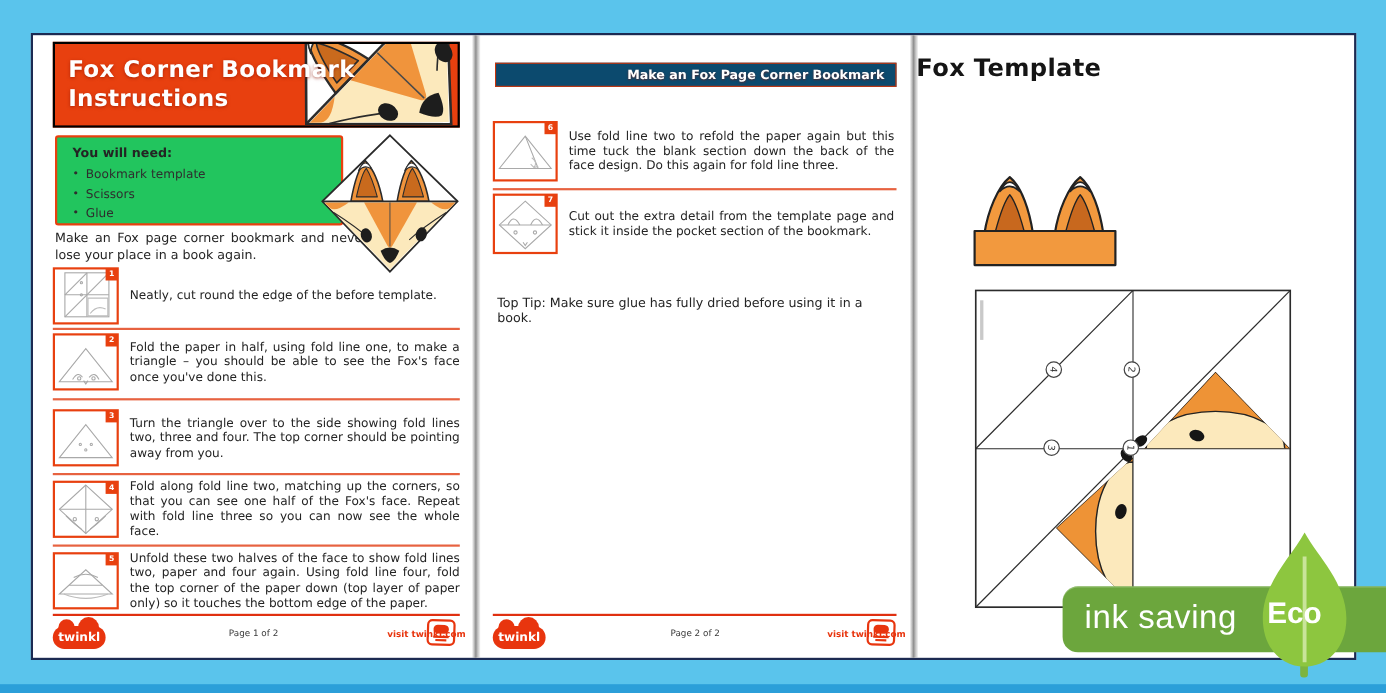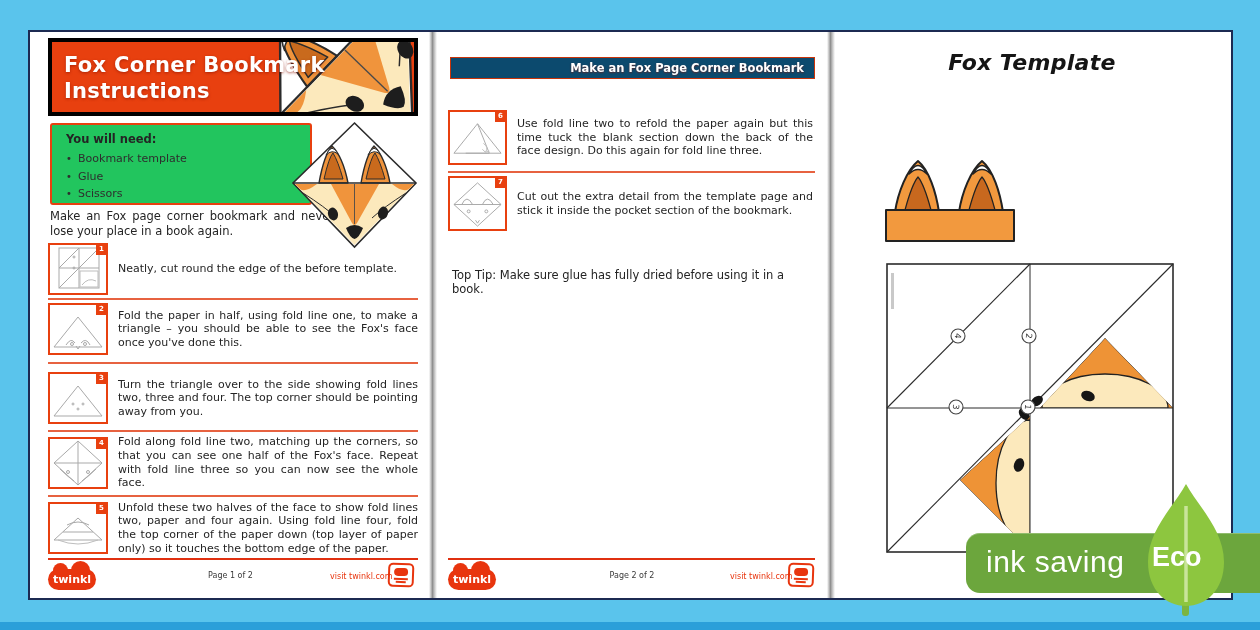--- a/index.html
+++ b/index.html
@@ -10,21 +10,21 @@
            background:#fff; border:2px solid #1C2A52; }
   .seam { position:absolute; top:0; height:100%; width:8px; z-index:4;
           background:linear-gradient(90deg, rgba(255,255,255,0), #8d8d8d 45%, #b5b5b5 60%, rgba(255,255,255,0)); }
   .page { position:absolute; top:0; height:566px; }
   .p1 { left:0; width:401px; }
   .p2 { left:405px; width:394px; }
   .p3 { left:803px; width:398px; }
 
   
   .hdr { position:absolute; left:18px; top:6px; width:370px; height:78px;
-         background:#E8400F; border:4px solid #000000; overflow:hidden; }
+         background:#E8400F; border:2px solid #000000; overflow:hidden; }
   .hdr .t { position:relative; z-index:2; color:#fff; font-weight:bold; font-size:21px;
             line-height:26px; padding:10px 0 0 12px; letter-spacing:.3px;
             text-shadow:0 1px 3px rgba(140,20,0,.65); }
   .hdr-fox { position:absolute; left:199px; top:-86px; transform:rotate(-46deg); z-index:1; }
 
   .ywn { position:absolute; left:20px; top:91px; width:262px; height:82px;
          background:#22c55e; border:2px solid #E8400F; border-radius:3px; padding:7px 0 0 14px; }
   .ywn .tt { font-size:11.5px; font-weight:bold; color:#242424; }
   .ywn ul { list-style:none; margin-top:4px; }
   .ywn li { font-size:11px; color:#2e2e2e; line-height:17.5px; padding-left:12px; position:relative; }
@@ -58,30 +58,30 @@
   .ftr-line { position:absolute; left:18px; width:370px; height:2px; background:#E03010; top:526px; }
   .p2 .ftr-line { left:13px; width:367px; }
   .cloud { position:absolute; width:48px; height:21px; background:#E8350E; border-radius:11px; top:537px; }
   .cloud::before { content:""; position:absolute; left:5px; top:-6px; width:15px; height:15px;
                    background:#E8350E; border-radius:50%; }
   .cloud::after { content:""; position:absolute; right:6px; top:-8px; width:19px; height:19px;
                   background:#E8350E; border-radius:50%; }
   .cloud span { position:relative; z-index:2; display:block; text-align:center; line-height:21px;
                 color:#fff; font-weight:bold; font-size:11px; }
   .pagenum { position:absolute; left:0; width:100%; text-align:center; top:539px; font-size:8px; color:#3a3a3a; }
-  .visit { position:absolute; top:540px; font-size:8px; font-weight:normal; color:#E8350E; }
+  .visit { position:absolute; top:540px; font-size:8px; font-weight:bold; color:#E8350E;margin-left:22px; }
   .stamp { position:absolute; top:531px; width:26px; height:24px; border:2px solid #E8350E;
            border-radius:5px; transform:rotate(2deg); }
   .stamp .b1 { position:absolute; left:4px; top:3px; width:14px; height:8px; background:#E8350E; border-radius:4px; }
   .stamp .b2 { position:absolute; left:4px; top:13px; width:14px; height:2px; background:#E8350E; }
   .stamp .b3 { position:absolute; left:6px; top:16px; width:10px; height:1.5px; background:#E8350E; }
 
   
-  .p3-title { position:absolute; left:0; top:18px; width:100%; text-align:center;
-              font-size:22px; font-weight:bold; color:#151515; letter-spacing:.3px;font-style:italic; }
+  .p3-title { position:absolute; left:0; top:18px; width:100%; text-align:left;
+              font-size:22px; font-weight:bold; color:#151515; letter-spacing:.3px; }
   .ears { position:absolute; left:50px; top:122px; }
   .template { position:absolute; left:53px; top:231px; }
 
   
   .eco-badge { position:absolute; left:966px; top:533px; width:300px; height:60px; background:#6CA63D;
                border-radius:14px 0 0 14px; z-index:20; box-shadow:inset 0 1px 0 rgba(255,255,255,.25); }
   .eco-badge .lbl { color:#fff; font-family:"Liberation Sans", sans-serif; font-size:30px;
                     line-height:58px; padding-left:20px; letter-spacing:.5px; }
   .leaf { position:absolute; left:1136px; top:478px; z-index:21; }
   .eco-txt { position:absolute; left:1152px; top:542px; z-index:22; color:#fff; font-weight:bold;
@@ -127,22 +127,22 @@
       </div>
       <svg class="hdr-fox" width="190" height="190">
         <use href="#foxmark" width="190" height="190"></use>
       </svg>
     </div>
 
     <div class="ywn">
       <div class="tt">You will need:</div>
       <ul>
         <li>Bookmark template</li>
+        <li>Scissors</li>
         <li>Glue</li>
-        <li>Scissors</li>
       </ul>
     </div>
 
     <svg class="diamond" width="127" height="128">
       <use href="#foxmark" width="127" height="128"></use>
     </svg>
 
     <div class="intro">Make an Fox page corner bookmark and never lose your place in a book again.</div>
 
     <div class="step" style="top:211px; height:52px;">

